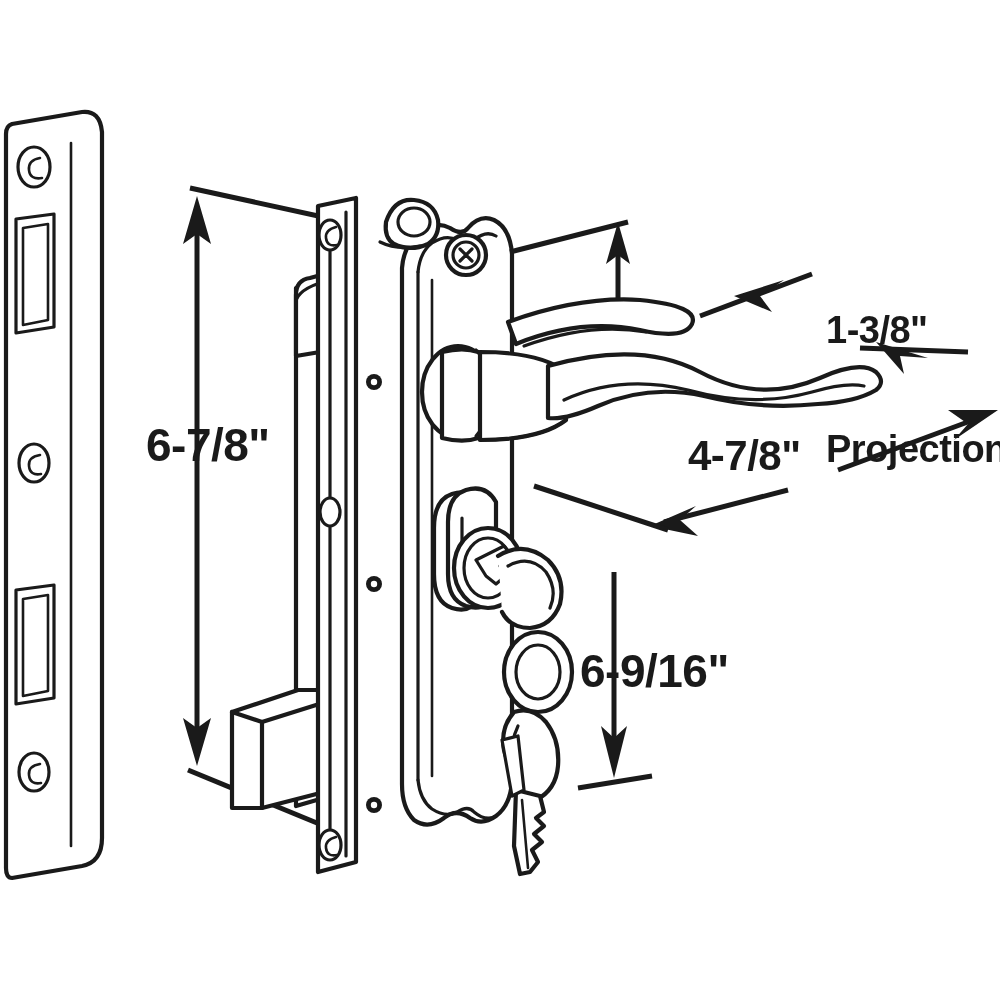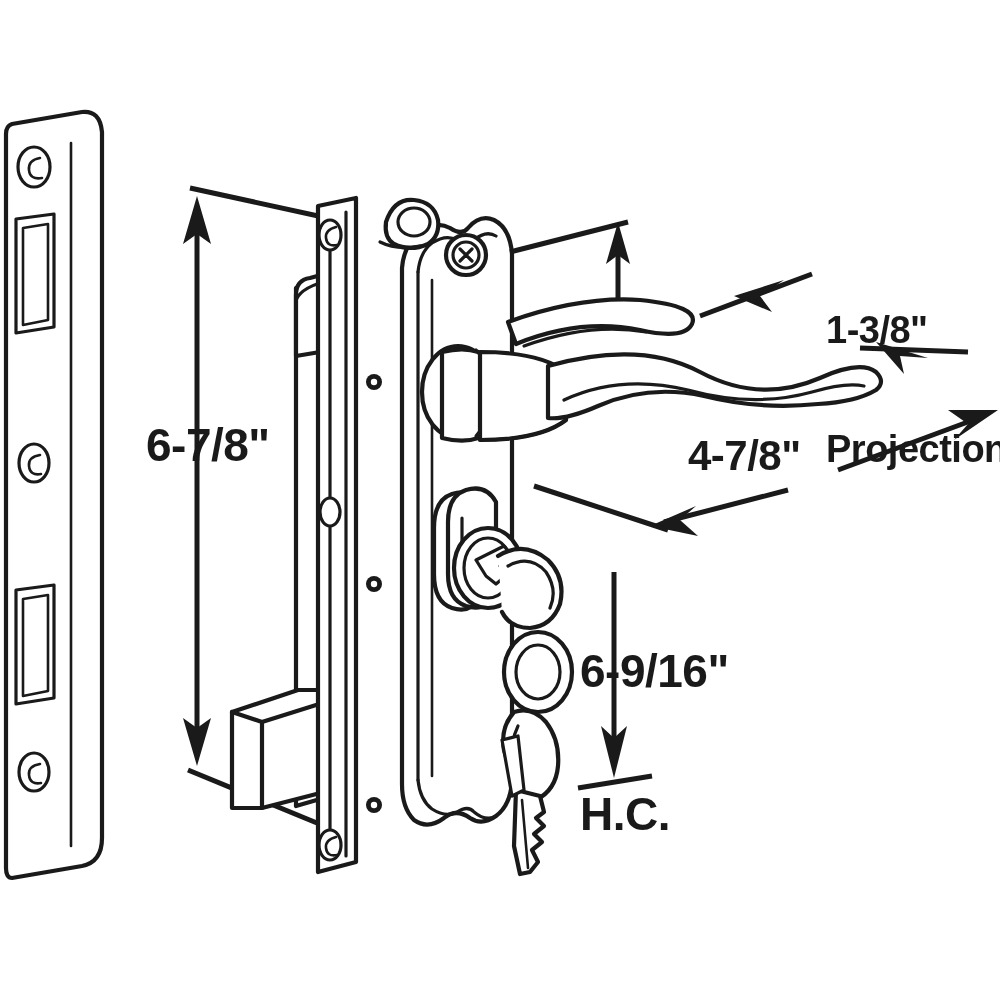--- a/index.html
+++ b/index.html
@@ -285,16 +285,15 @@
 
   <div class="label" style="left:826px;top:232px;font-size:38px;">
     <div>1-3/8"</div>
     <div>Projection</div>
   </div>
 
   <div class="label" style="left:688px;top:434px;font-size:42px;">4-7/8"</div>
 
   <div class="label" style="left:580px;top:552px;font-size:46px;">
     <div>6-9/16"</div>
-    <div>H.C.</div>
   </div>
 
 </div>
 
 </body></html>

